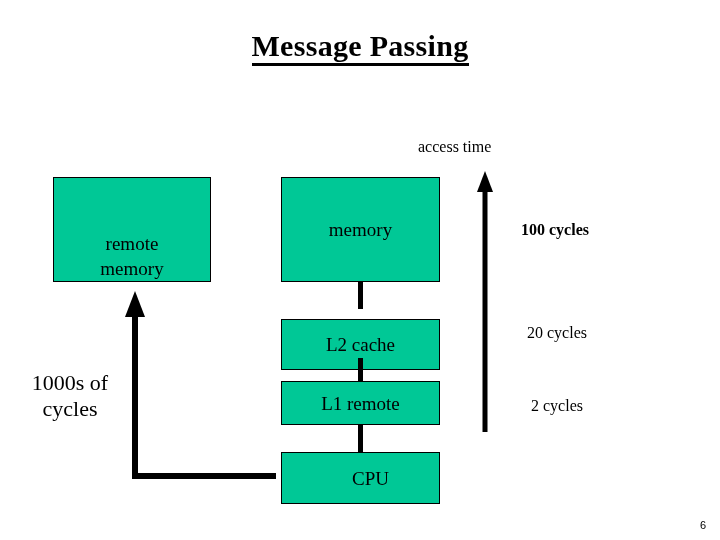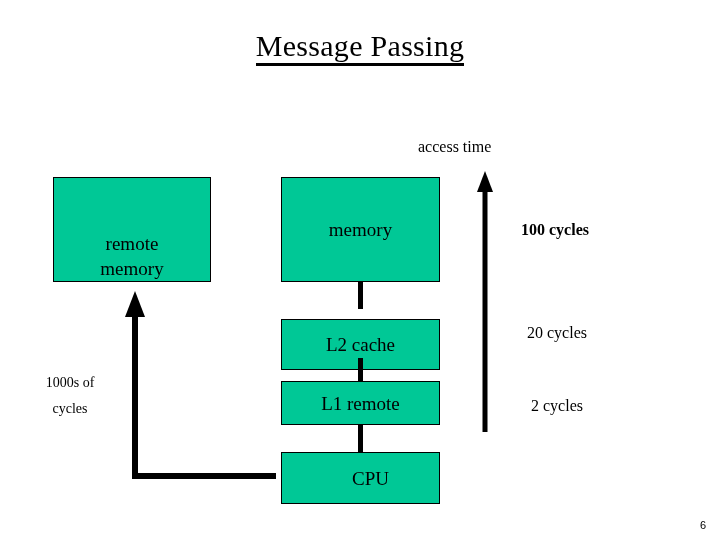--- a/index.html
+++ b/index.html
@@ -22,21 +22,21 @@
   }
 
   
   #slide-title {
     position: absolute;
     left: 0;
     top: 28px;
     width: 720px;
     text-align: center;
     font-size: 30px;
-    font-weight: normal;
+    font-weight: bold;
     letter-spacing: 0.3px;
     line-height: 36px;
     white-space: nowrap;
   }
   #slide-title .tu {
     border-bottom: 3px solid #000;
     padding-bottom: 1px;
   }
 
   
@@ -69,21 +69,21 @@
   #label-access-time { left: 418px; top: 134px; }
   #label-100-cycles  { left: 521px; top: 217px; font-weight: bold; }
   #label-20-cycles   { left: 527px; top: 320px; }
   #label-2-cycles    { left: 531px; top: 393px; }
   #label-1000s-cycles {
     position: absolute;
     left: 20px;
     top: 370px;
     width: 100px;
     text-align: center;
-    font-size: 14px;
+    font-size: 22px;
     line-height: 26px;
   }
 
   
   .connector {
     position: absolute;
     background: #000000;
     width: 5px;
     left: 358px;
   }

